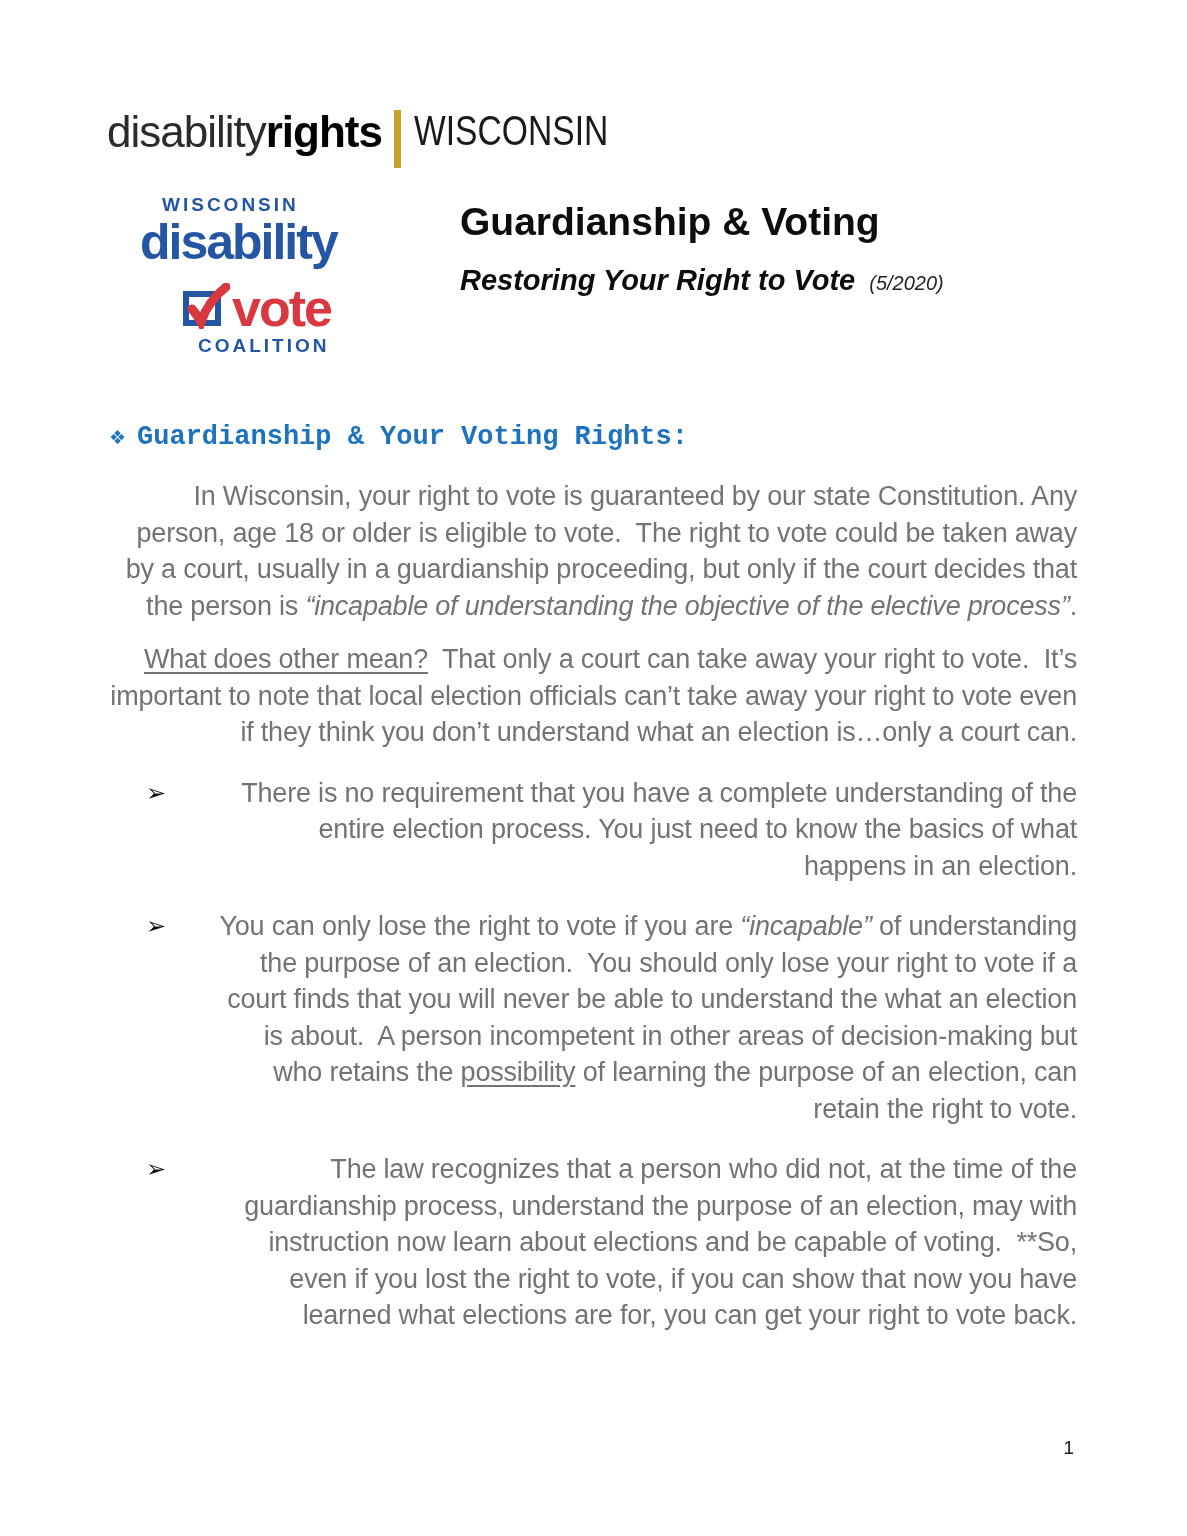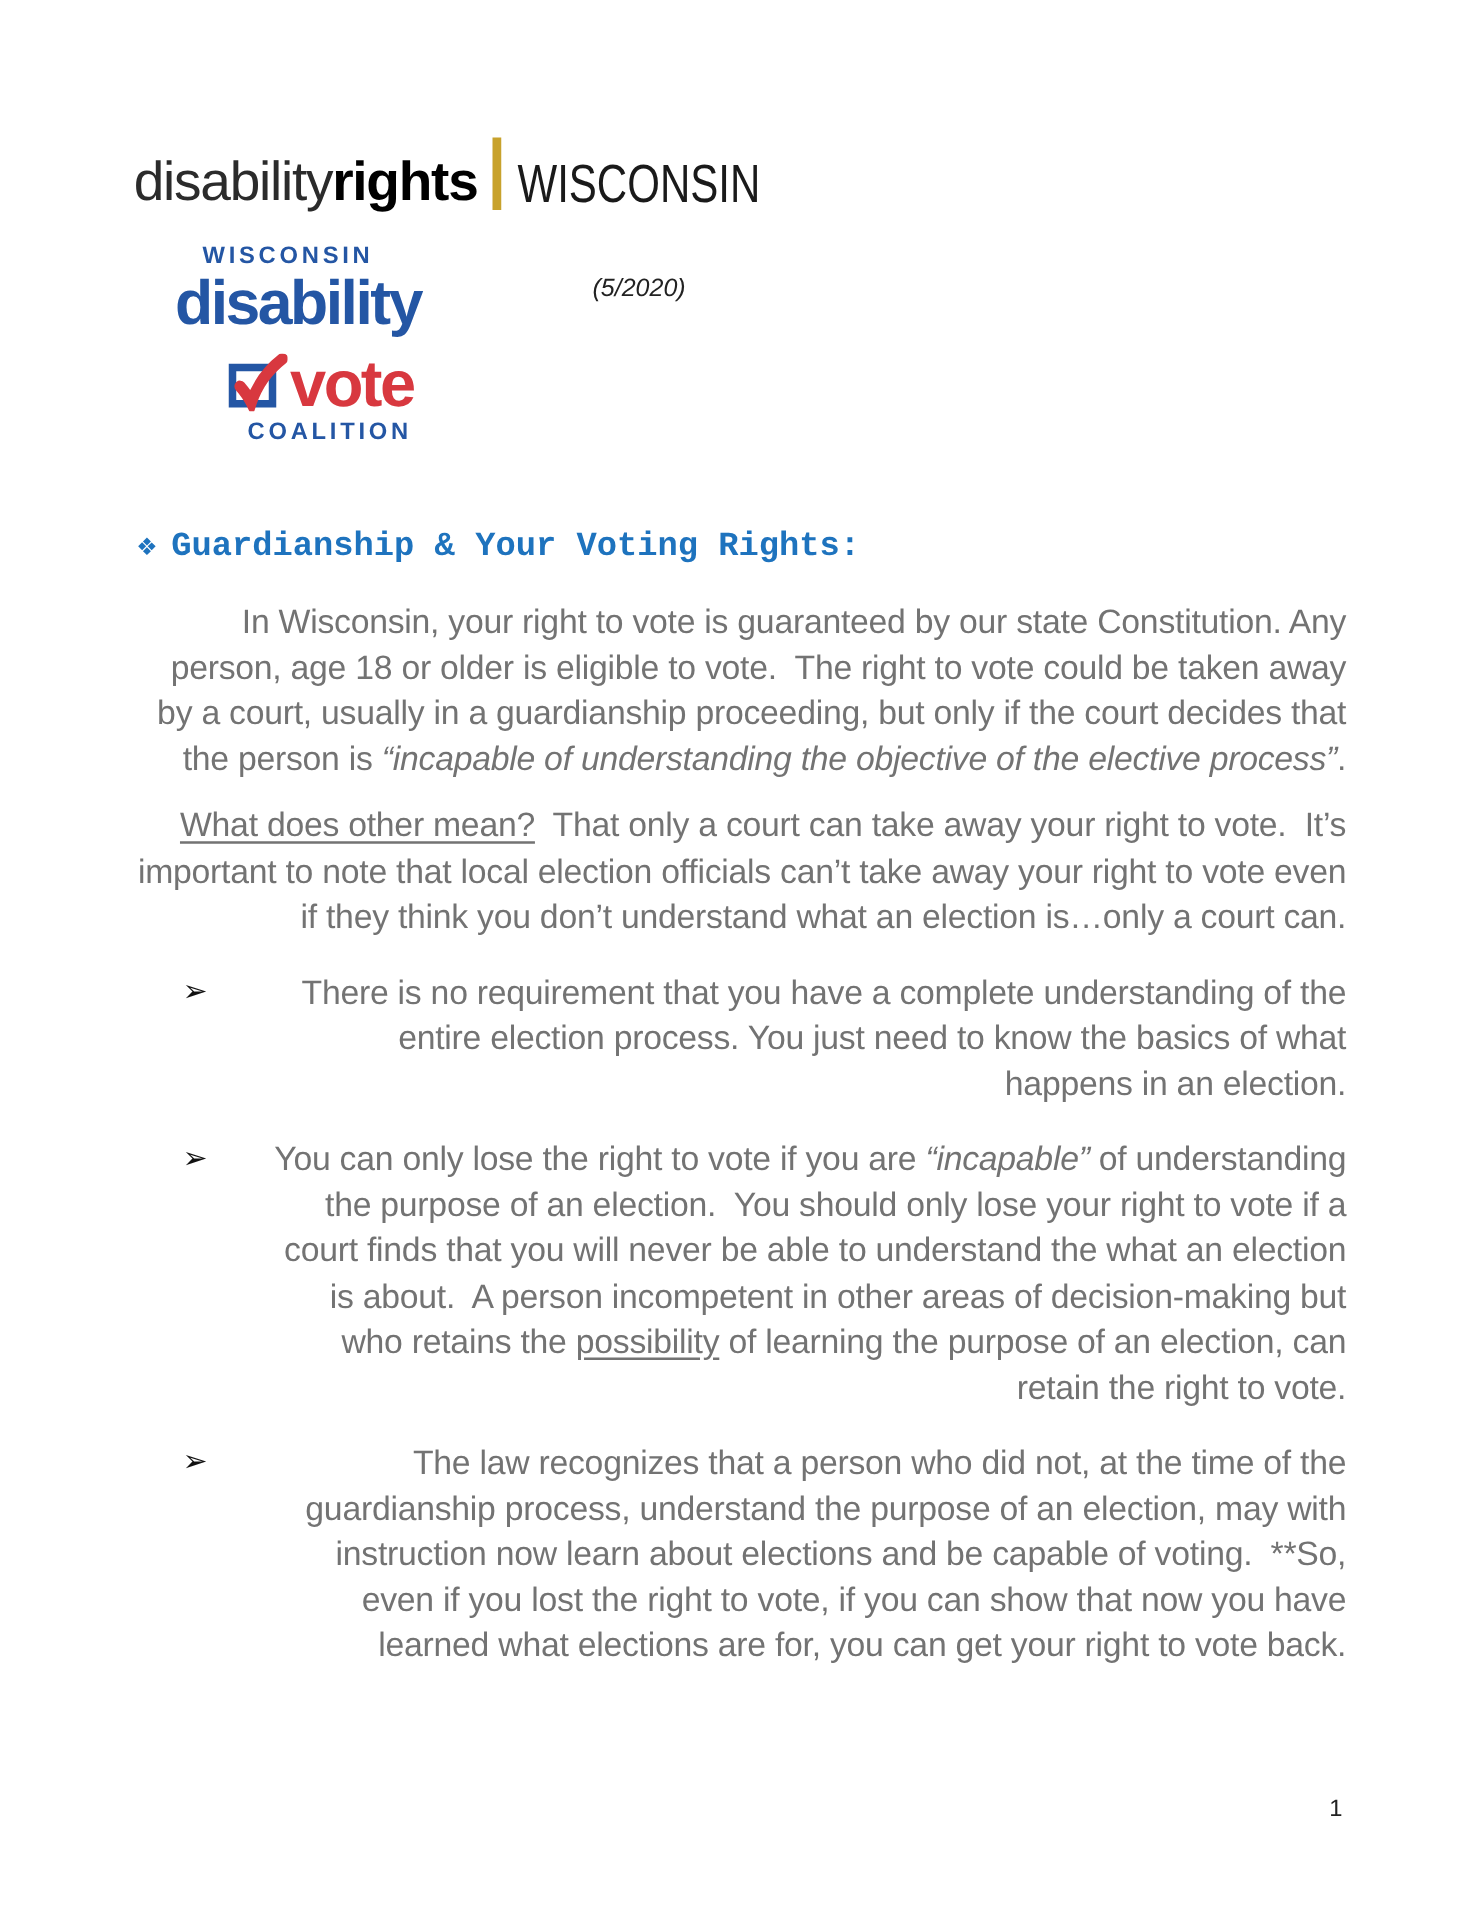--- a/index.html
+++ b/index.html
@@ -11,21 +11,21 @@
     overflow: hidden;
   }
   .page {
     position: relative;
     width: 1187px; height: 1536px;
     background: #ffffff;
   }
 
   
   .drw-logo {
-    display: flex; align-items: flex-end;
+    display: flex; align-items: flex-start;
     padding-left: 107px; padding-top: 110px;
   }
   .drw-word { font-size: 44px; letter-spacing: -1px; line-height: 1; }
   .drw-light { font-weight: 400; color: var(--drw-gray, #2b2b2b); }
   .drw-bold  { font-weight: 700; color: #000; }
   .drw-bar {
     display: inline-block; width: 7px; height: 58px;
     background: var(--logo-gold, #c8a22c);
     margin: 0 13px 0 12px;
   }
@@ -122,21 +122,23 @@
               <rect x="4" y="11" width="32" height="29" fill="none" stroke="#2456a4" stroke-width="6"></rect>
               <path d="M10 26 Q16 33 19 39 Q26 18 44 4" fill="none" stroke="#d8383f" stroke-width="9" stroke-linecap="round"></path>
             </svg>
           </span>
           <span class="co-vote">vote</span>
         </div>
         <div class="co-bottom">COALITION</div>
       </div>
 
       <div class="title-block">
+        <h1 class="doc-title">Guardianship &amp; Voting</h1>
         <div class="doc-subtitle-row">
+          <span class="doc-subtitle">Restoring Your Right to Vote</span>
           <span class="doc-date">(5/2020)</span>
         </div>
       </div>
     </div>
   </header>
 
   <main>
     <h2 class="section-heading"><span class="heading-bullet">❖</span><span>Guardianship &amp; Your Voting Rights:</span></h2>
     <div id="doc-blocks">
         <p class="para"><span class="seg">In Wisconsin, your right to vote is guaranteed by our state Constitution. Any person, age 18 or older is eligible to vote.  The right to vote could be taken away by a court, usually in a guardianship proceeding, but only if the court decides that the person is </span><span class="seg seg-italic">“incapable of understanding the objective of the elective process”</span><span class="seg">.</span></p>

